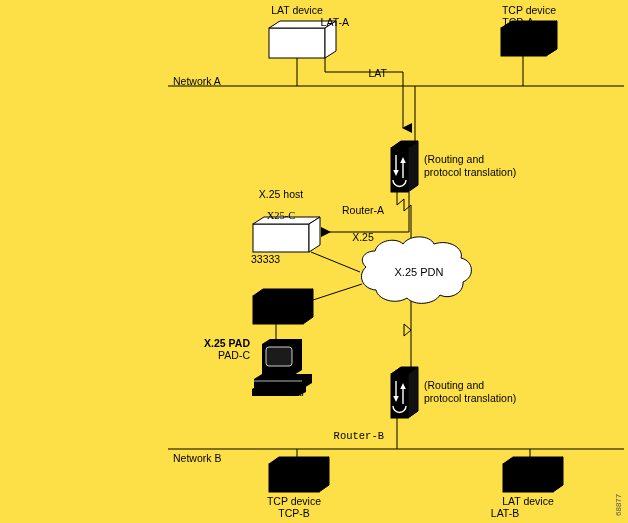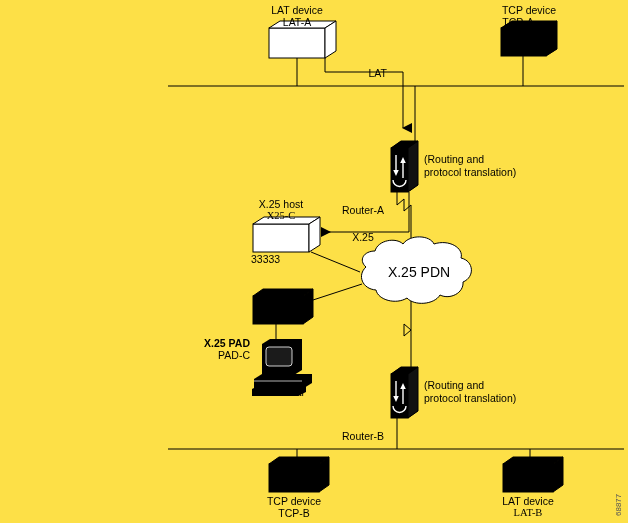--- a/index.html
+++ b/index.html
@@ -200,51 +200,53 @@
     </g>
 
     <g>
       <rect x="503" y="464" width="50" height="28" fill="#000000" stroke="#000" stroke-width="1"></rect>
       <path d="M 503 464 L 513 457 L 563 457 L 553 464 Z" fill="#000000" stroke="#000" stroke-width="1"></path>
       <path d="M 553 464 L 563 457 L 563 485 L 553 492 Z" fill="#000000" stroke="#000" stroke-width="1"></path>
     </g>
   </svg>
 
   <div class="lbl center" style="left:245px; top:4px; width:104px;">LAT device</div>
-  <div class="lbl center" style="left:245px; top:16px; width:104px;">LAT-A</div>
+  <div class="lbl center" style="left:245px; top:16px; width:104px;text-align:right;">LAT-A</div>
 
   <div class="lbl center" style="left:477px; top:4px; width:104px;">TCP device</div>
   <div class="lbl center" style="left:466px; top:16px; width:104px;">TCP-A</div>
 
+  <div class="lbl left" style="left:173px; top:75px; width:110px;">Network A</div>
 
   <div class="lbl center" style="left:327px; top:67px; width:60px;text-align:right;">LAT</div>
 
   <div class="lbl right" style="left:310px; top:160px; width:74px;">Router-A</div>
   <div class="lbl left" style="left:424px; top:153px; width:180px;">(Routing and</div>
   <div class="lbl left" style="left:424px; top:166px; width:180px;">protocol translation)</div>
 
-  <div class="lbl center" style="left:229px; top:198px; width:104px;">X.25 host</div>
+  <div class="lbl center" style="left:229px; top:188px; width:104px;">X.25 host</div>
   <div class="lbl center" style="left:229px; top:210px; width:104px;font-family:Liberation Serif, serif;">X25-C</div>
   <div class="lbl left" style="left:251px; top:253px; width:70px;">33333</div>
 
   <div class="lbl center" style="left:333px; top:231px; width:60px;">X.25</div>
 
-  <div class="lbl center" style="left:374px; top:266px; width:90px; font-size:14px;">X.25 PDN</div>
+  <div class="lbl center" style="left:374px; top:266px; width:90px; font-size:11px;">X.25 PDN</div>
 
   <div class="lbl right" style="left:186px; top:293px; width:64px;font-weight:bold;">X.25 PAD</div>
   <div class="lbl right" style="left:186px; top:305px; width:64px;">PAD-C</div>
 
   <div class="lbl center" style="left:232px; top:386px; width:104px;">Terminal</div>
 
-  <div class="lbl right" style="left:310px; top:386px; width:74px;">Router-B</div>
+  <div class="lbl right" style="left:310px; top:386px; width:74px;font-family:Liberation Mono, monospace;">Router-B</div>
   <div class="lbl left" style="left:424px; top:379px; width:180px;">(Routing and</div>
   <div class="lbl left" style="left:424px; top:392px; width:180px;">protocol translation)</div>
 
+  <div class="lbl left" style="left:173px; top:452px; width:110px;">Network B</div>
 
   <div class="lbl center" style="left:242px; top:495px; width:104px;">TCP device</div>
   <div class="lbl center" style="left:242px; top:507px; width:104px;">TCP-B</div>
 
   <div class="lbl center" style="left:476px; top:495px; width:104px;">LAT device</div>
-  <div class="lbl center" style="left:476px; top:507px; width:104px;font-family:Liberation Serif, serif;">LAT-B</div>
+  <div class="lbl center" style="left:453px; top:507px; width:104px;">LAT-B</div>
 
   <div class="figid" style="left:614px; top:516px;">68877</div>
 
 </div>
 
 </body></html>

